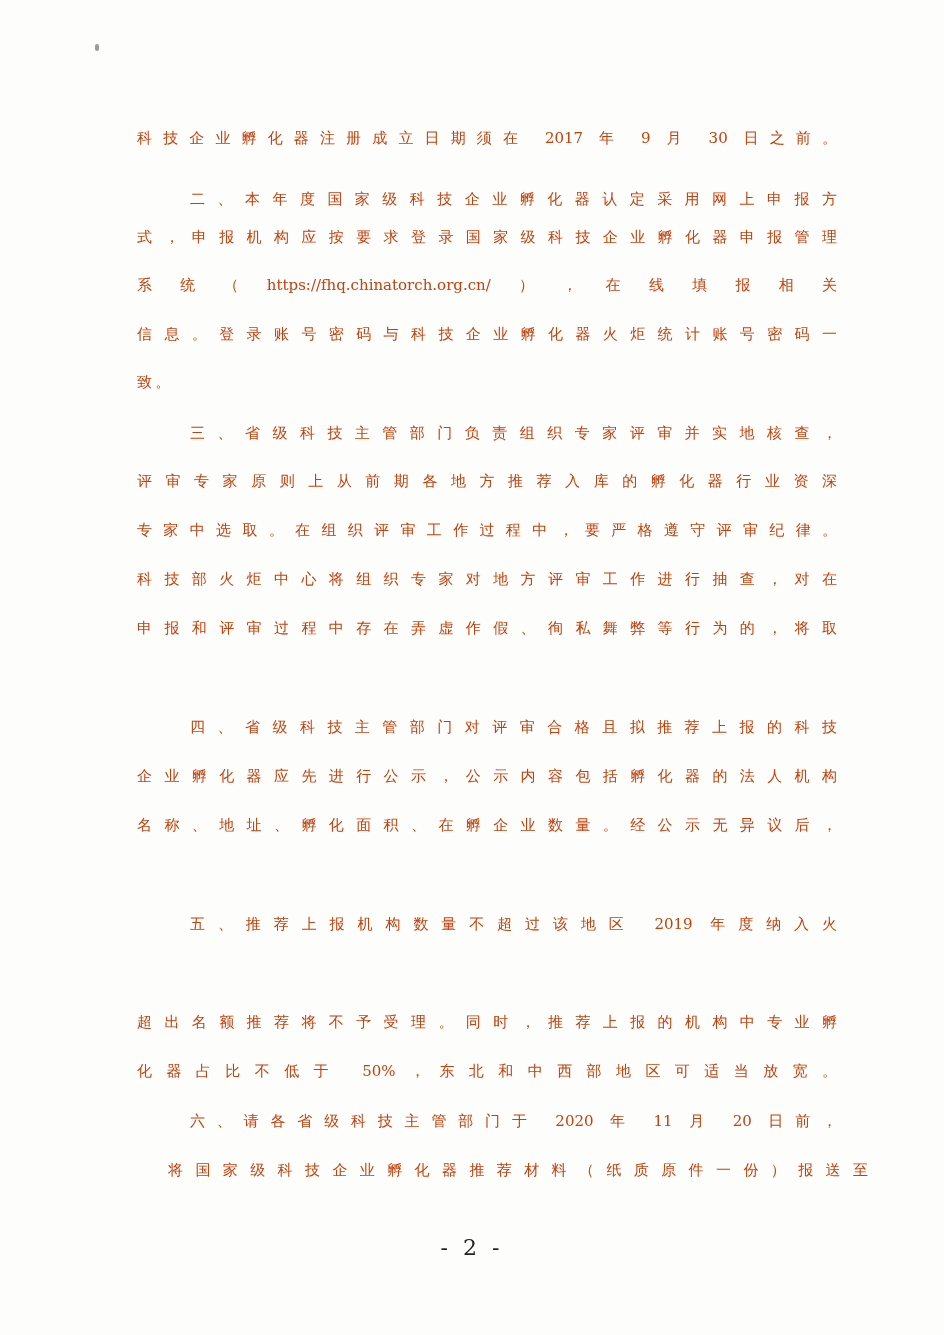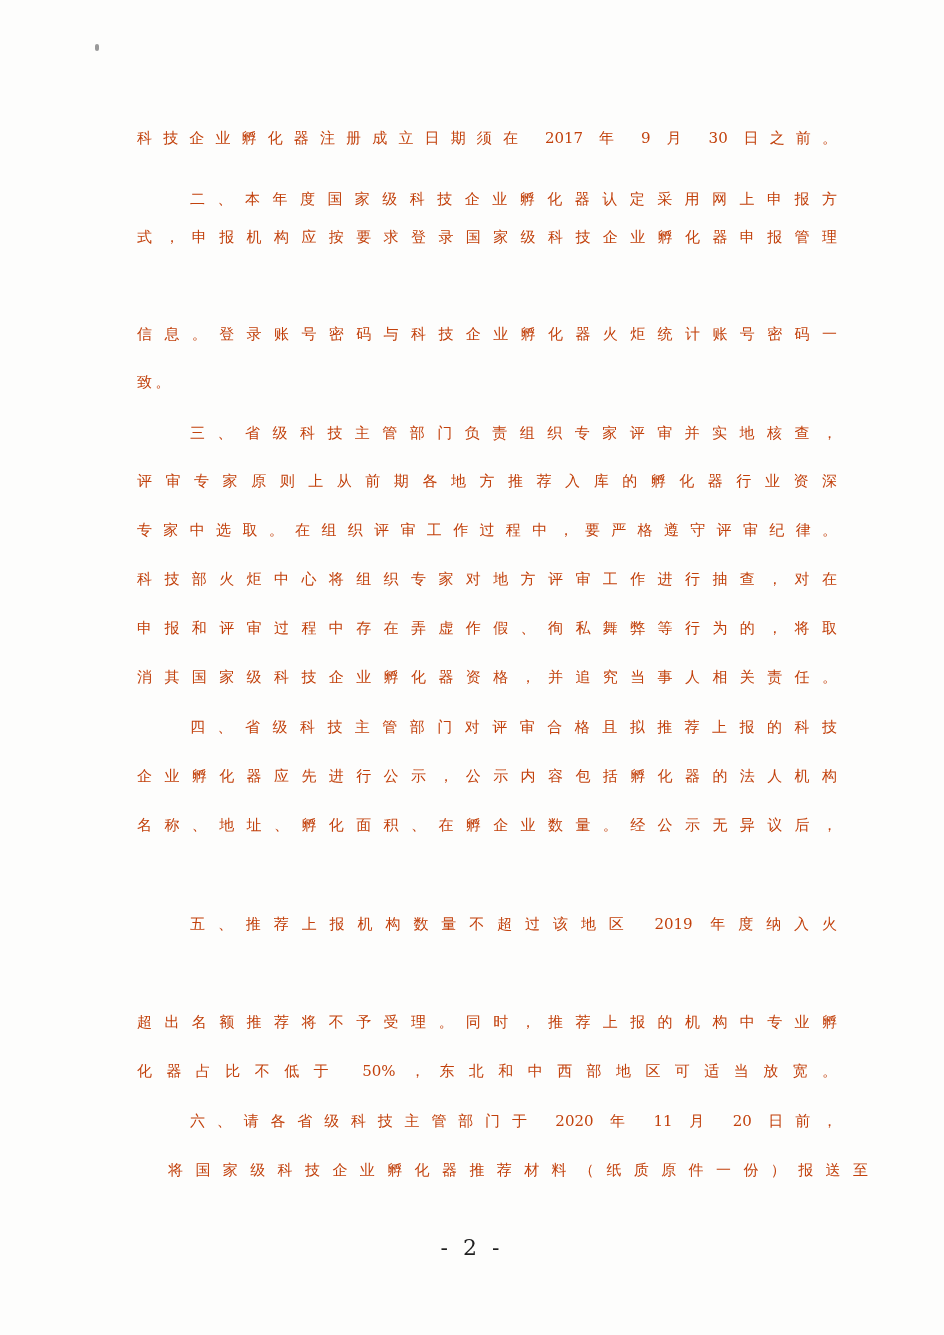--- a/index.html
+++ b/index.html
@@ -58,28 +58,28 @@
   </style>
 </head>
 <body>
 
 <div class="page">
   <div class="speck"></div>
 
   <div class="line justify" style="top: 123px;">科技企业孵化器注册成立日期须在 2017 年 9 月 30 日之前。</div>
   <div class="line indent justify" style="top: 172px; width: 647px; margin-top: 12px;">二、本年度国家级科技企业孵化器认定采用网上申报方</div>
   <div class="line justify" style="top: 222px;">式，申报机构应按要求登录国家级科技企业孵化器申报管理</div>
+  <div class="line justify" style="top: 270px;">系统（https://fhq.chinatorch.org.cn/），在线填报相关</div>
   <div class="line justify" style="top: 319px;">信息。登录账号密码与科技企业孵化器火炬统计账号密码一</div>
   <div class="line" style="top: 367px;">致。</div>
   <div class="line indent justify" style="top: 418px; width: 647px;">三、省级科技主管部门负责组织专家评审并实地核查，</div>
   <div class="line justify" style="top: 466px;">评审专家原则上从前期各地方推荐入库的孵化器行业资深</div>
   <div class="line justify" style="top: 515px; font-family: Liberation Serif, serif;">专家中选取。在组织评审工作过程中，要严格遵守评审纪律。</div>
   <div class="line justify" style="top: 564px;">科技部火炬中心将组织专家对地方评审工作进行抽查，对在</div>
   <div class="line justify" style="top: 613px;">申报和评审过程中存在弄虚作假、徇私舞弊等行为的，将取</div>
-  <div class="line justify" style="top: 662px;">消其国家级科技企业孵化器资格，并追究当事人相关责任。</div>
   <div class="line indent justify" style="top: 712px; width: 647px;">四、省级科技主管部门对评审合格且拟推荐上报的科技</div>
   <div class="line justify" style="top: 761px;">企业孵化器应先进行公示，公示内容包括孵化器的法人机构</div>
   <div class="line justify" style="top: 810px;">名称、地址、孵化面积、在孵企业数量。经公示无异议后，</div>
   <div class="line indent justify" style="top: 909px; width: 647px;">五、推荐上报机构数量不超过该地区 2019 年度纳入火</div>
   <div class="line justify" style="top: 1007px;">超出名额推荐将不予受理。同时，推荐上报的机构中专业孵</div>
   <div class="line justify" style="top: 1056px;">化器占比不低于 50%，东北和中西部地区可适当放宽。</div>
   <div class="line indent justify" style="top: 1106px; width: 647px;">六、请各省级科技主管部门于 2020 年 11 月 20 日前，</div>
   <div class="line justify" style="top: 1155px; margin-left: 31px;">将国家级科技企业孵化器推荐材料（纸质原件一份）报送至</div>
 
   <div class="footer">- 2 -</div>

